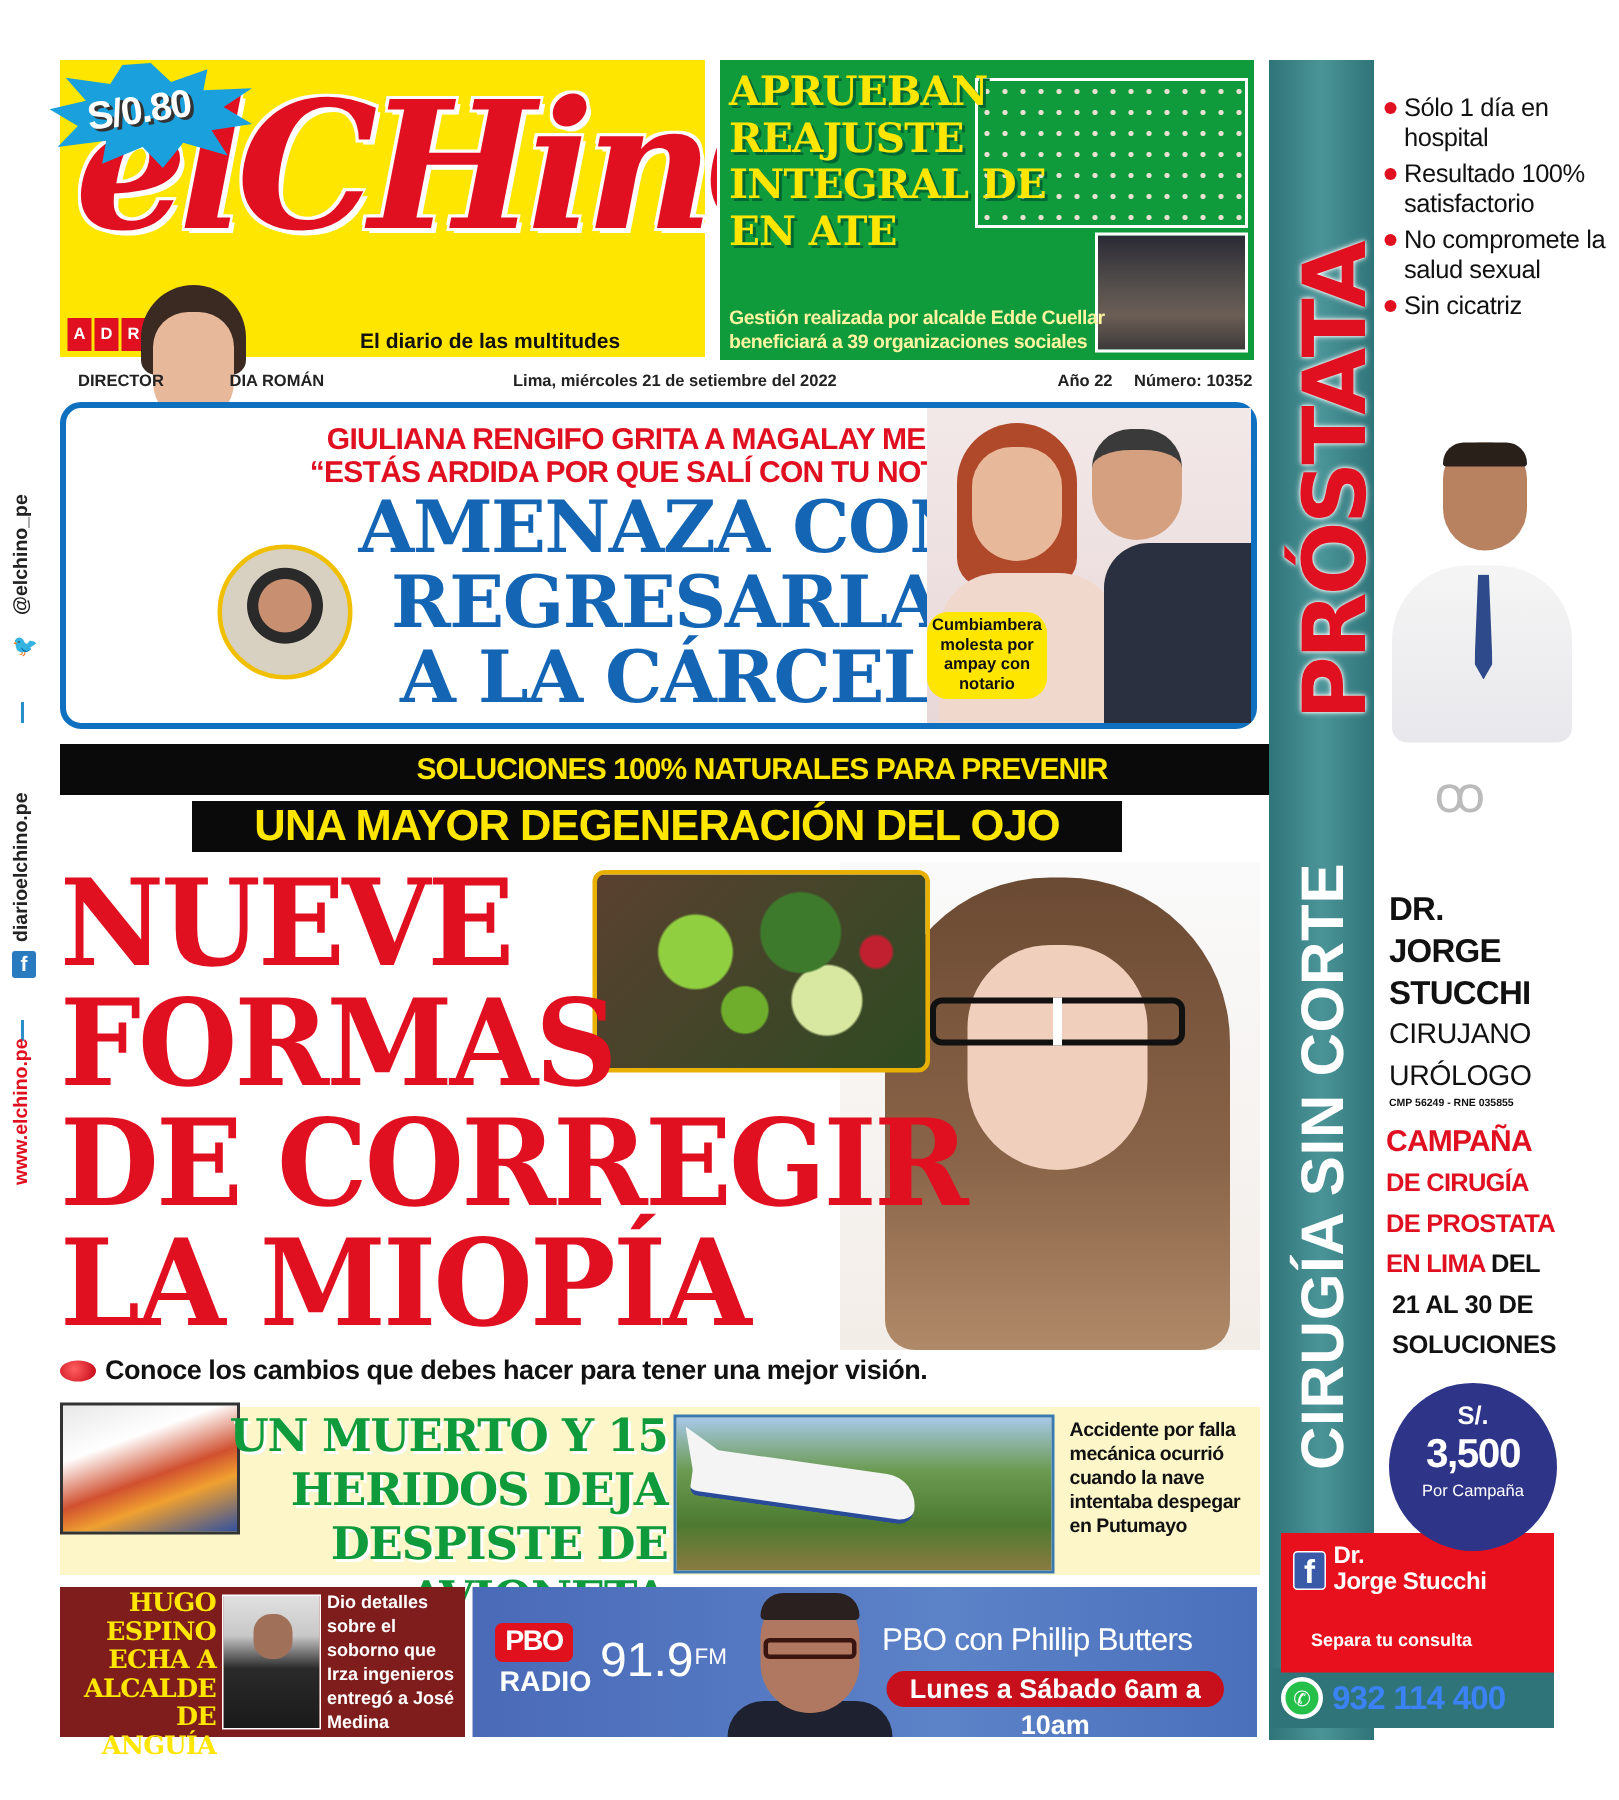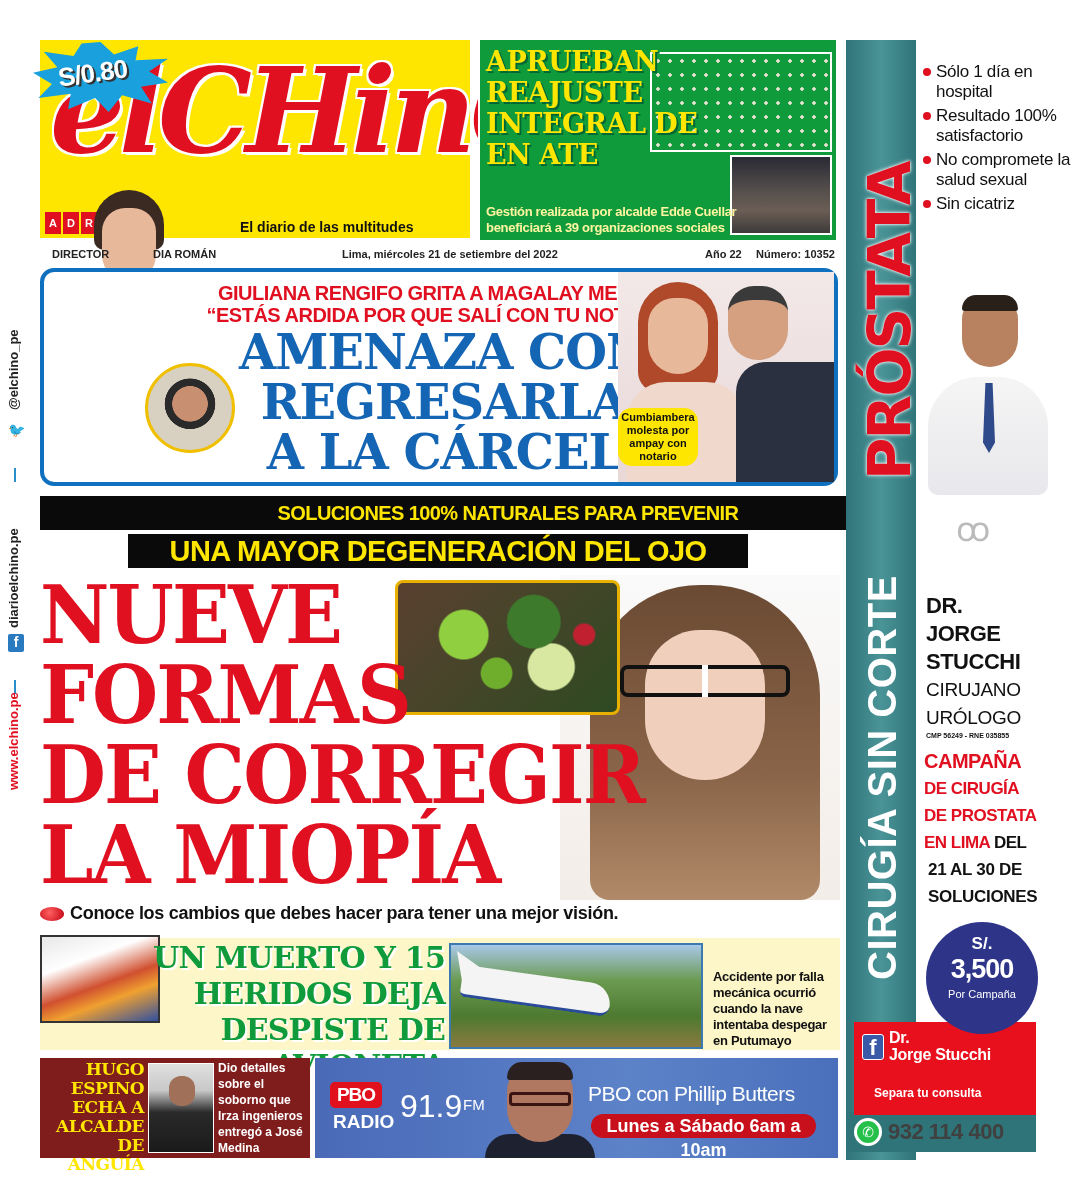--- a/index.html
+++ b/index.html
@@ -56,21 +56,21 @@
   .lede { left: 40px; top: 903px; font-size: 18px; font-weight: bold; color: #111; letter-spacing: -0.3px; display: flex; align-items: center; gap: 6px; }
   .lede-bullet { width: 24px; height: 14px; border-radius: 50%; background: radial-gradient(circle at 40% 40%, #ff6060, #c00010); }
 
   
   .crash-box { left: 40px; top: 938px; width: 800px; height: 112px; background: #fdf6c8; }
   .amb-photo { left: 40px; top: 935px; width: 120px; height: 88px; background: linear-gradient(160deg, #e8e8e8 0%, #ffffff 30%, #d05030 55%, #f0a030 70%, #3050a0 100%); border: 2px solid #333; }
   .crash-head { left: 40px; top: 940px; width: 405px; text-align: right; font-family: "DejaVu Serif", serif; font-weight: bold; font-size: 30px; line-height: 36px; color: #0f9a3c; letter-spacing: -0.8px; text-shadow: 2px 2px 0 #fff; }
   .plane-photo { left: 449px; top: 943px; width: 254px; height: 106px; border: 2px solid #3a7ab0; background: linear-gradient(180deg, #a8c8e8 0%, #6a9a50 35%, #4d7a30 70%, #8a7a40 100%); }
   .plane-body { position: absolute; left: 10px; top: 30px; width: 150px; height: 32px; background: #f4f4f4; border-radius: 16px 60px 30px 16px; border-bottom: 3px solid #2a4a9a; transform: rotate(8deg); }
   .plane-tail { position: absolute; left: 6px; top: 6px; width: 30px; height: 36px; background: #f4f4f4; clip-path: polygon(0 0, 100% 60%, 100% 100%, 20% 100%); }
-  .crash-cap { left: 713px; top: 945px; width: 125px; font-size: 13px; line-height: 16px; font-weight: bold; color: #111; letter-spacing: -0.3px; margin-top: 24px; }
+  .crash-cap { left: 713px; top: 945px; width: 125px; font-size: 13px; line-height: 16px; font-weight: bold; color: #111; letter-spacing: -0.3px; }
 
   
   .hugo-box { left: 40px; top: 1058px; width: 270px; height: 100px; background: #7f1d1d; }
   .hugo-head { position: absolute; left: 4px; top: 2px; width: 100px; text-align: right; font-family: "DejaVu Serif", serif; font-weight: bold; font-size: 17px; line-height: 19px; color: #ffe600; letter-spacing: -0.5px; }
   .hugo-photo { position: absolute; left: 108px; top: 5px; width: 66px; height: 90px; background: linear-gradient(180deg, #e0e0e0 0%, #c8c8c8 30%, #2a2a2a 55%, #1a1a1a 100%); border: 1px solid #fff; }
   .hugo-face { position: absolute; left: 20px; top: 12px; width: 26px; height: 30px; border-radius: 12px; background: #a07058; }
   .hugo-text { position: absolute; left: 178px; top: 2px; width: 92px; font-size: 12px; line-height: 16px; font-weight: bold; color: #fff; }
 
   .pbo-box { left: 315px; top: 1058px; width: 523px; height: 100px; background: linear-gradient(90deg, #4a6ab8 0%, #5c82c8 60%, #4a70bc 100%); }
   .pbo-logo { position: absolute; left: 15px; top: 24px; width: 52px; height: 26px; background: #e0101c; border-radius: 5px; color: #fff; font-weight: bold; font-size: 19px; text-align: center; line-height: 26px; letter-spacing: -1px; }
@@ -108,21 +108,21 @@
   .price-circle { position: absolute; left: 80px; top: 882px; width: 112px; height: 112px; border-radius: 50%; background: #2e3488; color: #fff; text-align: center; }
   .pc-sym { position: absolute; top: 12px; width: 100%; font-size: 17px; font-weight: bold; }
   .pc-amt { position: absolute; top: 32px; width: 100%; font-size: 27px; font-weight: bold; letter-spacing: -1px; text-align: center; }
   .pc-por { position: absolute; top: 66px; width: 100%; font-size: 11px; line-height: 12px; }
   .red-card { position: absolute; left: 8px; top: 982px; width: 182px; height: 93px; background: #e8101c; }
   .fb-icon { position: absolute; left: 8px; top: 12px; width: 22px; height: 26px; background: #3a5aa8; border: 1px solid #fff; border-radius: 3px; color: #fff; font-weight: bold; font-size: 22px; line-height: 26px; text-align: center; }
   .rc-name { position: absolute; left: 35px; top: 7px; font-size: 16px; line-height: 17px; font-weight: bold; color: #fff; letter-spacing: -0.3px; }
   .rc-sep { position: absolute; left: 20px; top: 64px; font-size: 12px; font-weight: bold; color: #fff; }
   .wa-row { position: absolute; left: 8px; top: 1078px; display: flex; align-items: center; gap: 6px; }
   .wa-icon { width: 28px; height: 28px; border-radius: 50%; border: 3px solid #fff; background: #25c04a; color: #fff; font-size: 14px; display: flex; align-items: center; justify-content: center; }
-  .wa-num { font-size: 22px; font-weight: bold; color: #404040; letter-spacing: -0.5px; }
+  .wa-num { font-size: 22px; font-weight: bold; color: #3b82f6; letter-spacing: -0.5px; }
   .wa-band { position: absolute; left: 0; top: 1072px; width: 190px; height: 40px; background: #2f7478; }
 
   
   .giuliana { left: 72px; top: 190px; width: 115px; height: 290px; }
   .g-hair { position: absolute; left: 22px; top: 0; width: 70px; height: 60px; background: #3a2a22; border-radius: 35px 35px 10px 10px; }
   .g-face { position: absolute; left: 30px; top: 18px; width: 54px; height: 74px; background: #e8b89a; border-radius: 26px 26px 30px 30px; }
   .g-vest { position: absolute; left: 0; top: 92px; width: 115px; height: 100px; background: repeating-linear-gradient(45deg, #5a5a4a 0 6px, #c8c07a 6px 9px); border-radius: 30px 30px 10px 10px; }
   .g-skirt { position: absolute; left: 8px; top: 190px; width: 100px; height: 80px; background: repeating-linear-gradient(-45deg, #c81820 0 6px, #f06050 6px 9px); border-radius: 8px 8px 30px 30px; }
   .man-circle { left: 145px; top: 363px; width: 90px; height: 90px; border-radius: 50%; border: 3px solid #f0c000; background: radial-gradient(circle at 50% 45%, #c89070 0 28%, #2a2a2a 29% 40%, #d8d0c0 41%); }
   .couple { left: 618px; top: 272px; width: 216px; height: 210px; background: linear-gradient(180deg, #f3e8e8, #e8d8d8); }

